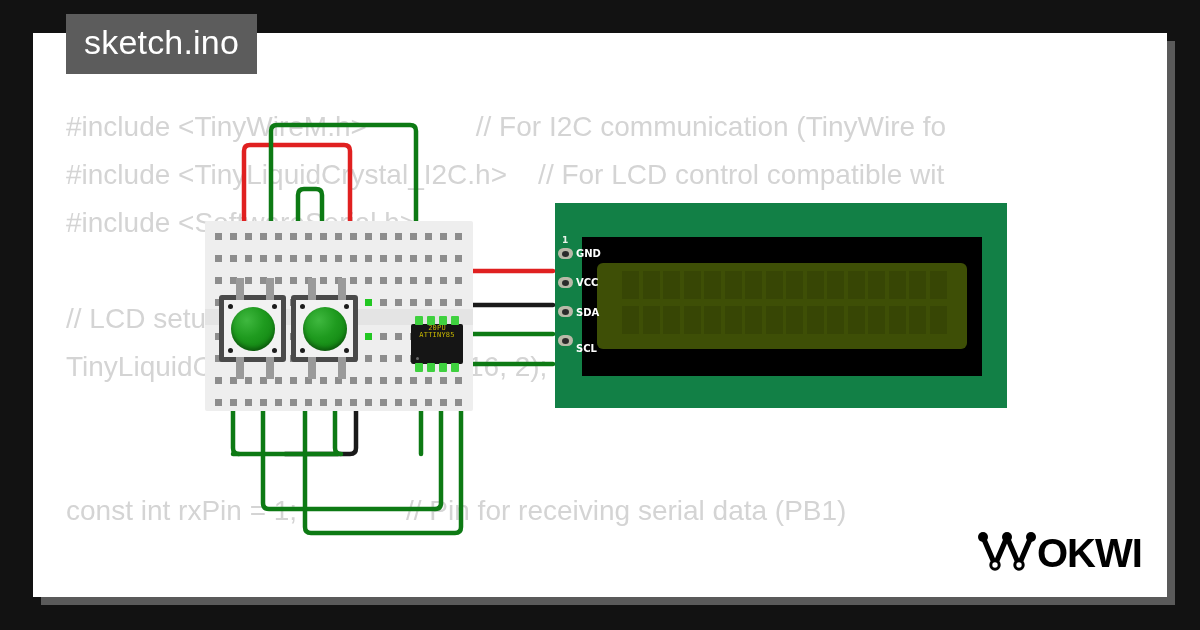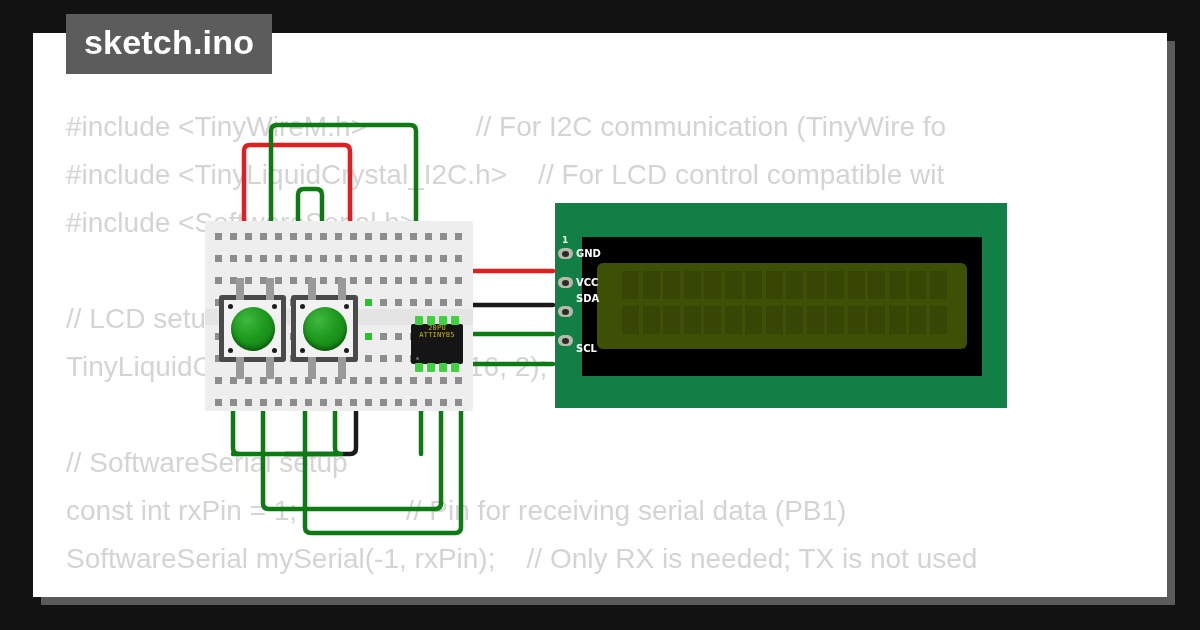--- a/index.html
+++ b/index.html
@@ -39,21 +39,20 @@
     position: absolute;
     left: 66px; top: 14px;
     padding: 6px 18px 10px 18px;
     background: #5c5c5c;
     color: #ffffff;
     font-size: 34px;
     line-height: 44px;
     letter-spacing: 0.2px;
     z-index: 40;
     white-space: nowrap;
-    font-weight: bold;
   }
 
   
   .code-layer {
     position: absolute;
     left: 0; top: 0;
     width: 1134px; height: 564px;
     z-index: 5;
     pointer-events: none;
   }
@@ -230,23 +229,21 @@
   <div class="canvas-shadow"></div>
 
   <div class="canvas">
 
     <div class="code-layer">
       <div class="code-line" style="top:78px">#include &lt;TinyWireM.h&gt;              // For I2C communication (TinyWire fo</div>
       <div class="code-line" style="top:126px">#include &lt;TinyLiquidCrystal_I2C.h&gt;    // For LCD control compatible wit</div>
       <div class="code-line" style="top:174px">#include &lt;SoftwareSerial.h&gt;</div>
       <div class="code-line" style="top:270px">// LCD setup</div>
       <div class="code-line" style="top:318px">TinyLiquidCrystal_I2C lcd(0x27, 16, 2);    // Set the LCD's I2C a</div>
-      <div class="code-line" style="top:414px">// SoftwareSerial setup</div>
       <div class="code-line" style="top:462px">const int rxPin = 1;              // Pin for receiving serial data (PB1)</div>
-      <div class="code-line" style="top:510px">SoftwareSerial mySerial(-1, rxPin);    // Only RX is needed; TX is not used</div>
     </div>
 
     <div class="circuit">
 
       <svg class="wires" viewBox="0 0 1134 564" width="1134" height="564">
 
         <path d="M 211 204 L 211 118 Q 211 112 217 112 L 311 112 Q 317 112 317 118 L 317 232 Q 317 238 323 238 L 520 238" fill="none" stroke="#e02020" stroke-width="4.5" stroke-linecap="round"></path>
 
         <path d="M 238 204 L 238 98 Q 238 92 244 92 L 377 92 Q 383 92 383 98 L 383 325 Q 383 331 389 331 L 520 331" fill="none" stroke="#0d7a14" stroke-width="4.5" stroke-linecap="round"></path>
 
@@ -491,28 +488,47 @@
         <div class="lcd-pin-label" style="top:45px">GND</div>
 
         <div class="lcd-pin" style="top:74px">
             <div class="bore"></div>
           </div>
         <div class="lcd-pin-label" style="top:74px">VCC</div>
 
         <div class="lcd-pin" style="top:103px">
             <div class="bore"></div>
           </div>
-        <div class="lcd-pin-label" style="top:90px">SDA</div>
+        <div class="lcd-pin-label" style="top:104px">SDA</div>
 
         <div class="lcd-pin" style="top:132px">
             <div class="bore"></div>
           </div>
         <div class="lcd-pin-label" style="top:140px">SCL</div>
       </div>
 
     </div>
 
+    <div class="wokwi-logo">
+      <svg width="170" height="48" viewBox="0 0 170 48">
+        <g stroke="#000000" stroke-width="5.2" fill="none" stroke-linecap="round" stroke-linejoin="round">
+
+          <path d="M 8 12 L 20 40 L 32 12 L 44 40 L 56 12"></path>
+        </g>
+        <g fill="#000000">
+          <circle cx="8" cy="12" r="5.0"></circle>
+          <circle cx="32" cy="12" r="5.0"></circle>
+          <circle cx="56" cy="12" r="5.0"></circle>
+        </g>
+        <g fill="#ffffff" stroke="#000000" stroke-width="3">
+          <circle cx="20" cy="40" r="4.2"></circle>
+          <circle cx="44" cy="40" r="4.2"></circle>
+        </g>
+
+        <text x="62" y="42" font-family="'Liberation Sans', sans-serif" font-size="40" font-weight="bold" fill="#000000" letter-spacing="-1">OKWI</text>
+      </svg>
+    </div>
 
   </div>
 
   <div class="file-tab">sketch.ino</div>
 
 </div>
 
 </body></html>

